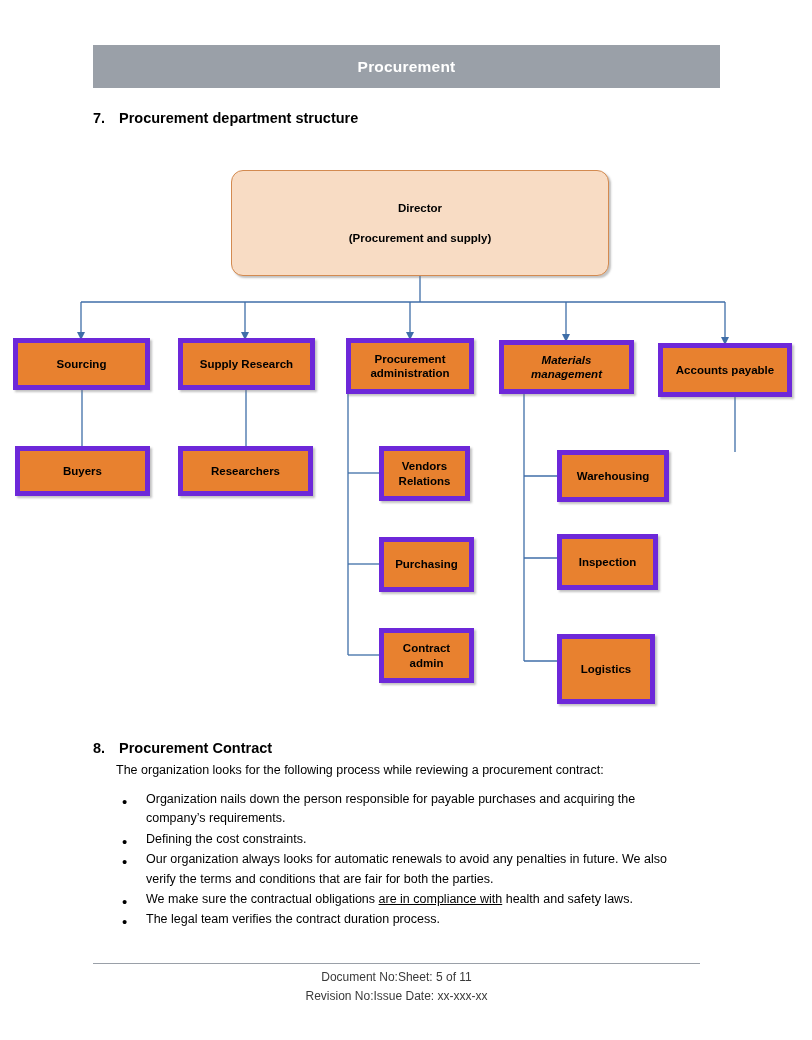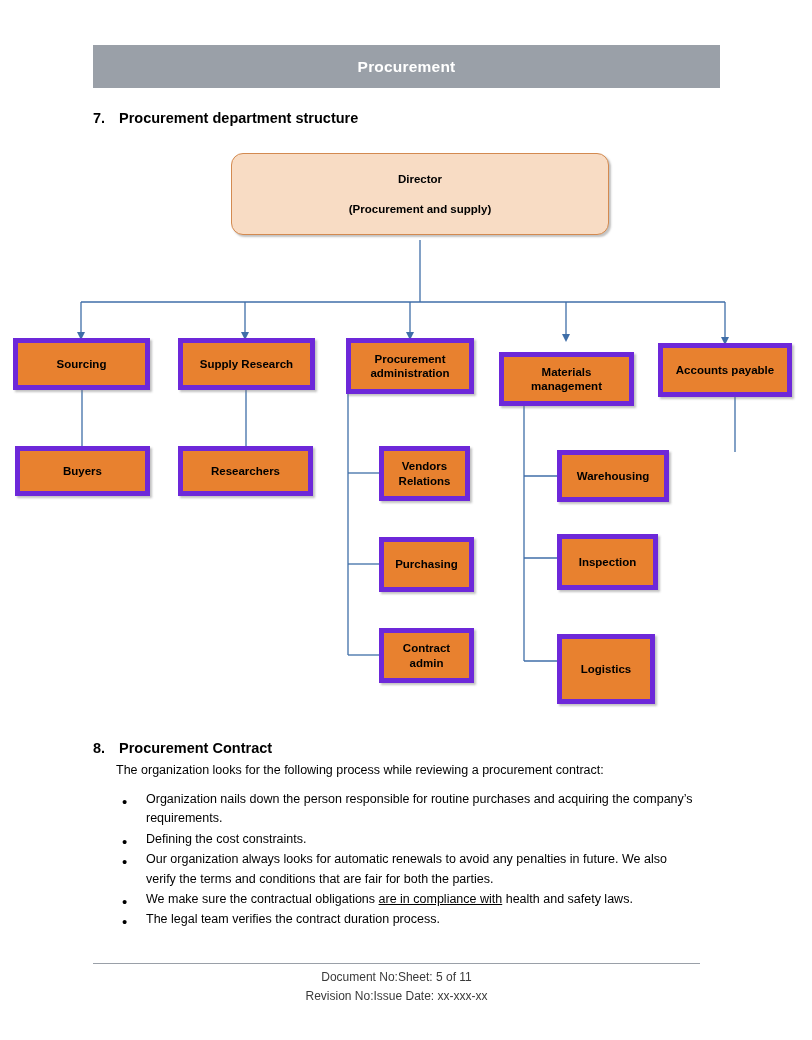--- a/index.html
+++ b/index.html
@@ -202,38 +202,38 @@
       <path d="M524,476 L558,476"></path>
       <path d="M524,558 L558,558"></path>
       <path d="M524,661 L558,661"></path>
 
       <path d="M735,397 L735,452"></path>
     </g>
   </svg>
 
   <div class="chart">
 
-    <div class="node director shadow" style="left:231px; top:153px; width:378px; height:82px;">
+    <div class="node director shadow" style="left:231px; top:170px; width:378px; height:106px;">
       <span class="line1">Director</span>
       <span>(Procurement and supply)</span>
     </div>
 
     <div class="node shadow" style="left:13px; top:338px; width:137px; height:52px;">
       <span>Sourcing</span>
     </div>
 
     <div class="node shadow" style="left:178px; top:338px; width:137px; height:52px;">
       <span>Supply Research</span>
     </div>
 
     <div class="node shadow" style="left:346px; top:338px; width:128px; height:56px;">
       <span>Procurement administration</span>
     </div>
 
-    <div class="node shadow" style="left:499px; top:352px; width:135px; height:54px;">
+    <div class="node shadow" style="left:499px; top:340px; width:135px; height:54px;font-style:italic;">
       <span>Materials management</span>
     </div>
 
     <div class="node shadow" style="left:658px; top:343px; width:134px; height:54px;">
       <span>Accounts payable</span>
     </div>
 
     <div class="node shadow" style="left:15px; top:446px; width:135px; height:50px;">
       <span>Buyers</span>
     </div>
@@ -270,21 +270,21 @@
   </div>
 
   <div class="section-heading" id="heading8">
     <span class="num">8.</span>
     <span>Procurement Contract</span>
   </div>
 
   <div class="intro-text">The organization looks for the following process while reviewing a procurement contract:</div>
 
   <ul class="bullets">
-    <li>Organization nails down the person responsible for routine purchases and acquiring the company’s requirements.</li>
+    <li>Organization nails down the person responsible for payable purchases and acquiring the company’s requirements.</li>
     <li>Defining the cost constraints.</li>
     <li>Our organization always looks for automatic renewals to avoid any penalties in future. We also verify the terms and conditions that are fair for both the parties.</li>
     <li>We make sure the contractual obligations <span class="underline-squiggle">are in compliance with</span> health and safety laws.</li>
     <li>The legal team verifies the contract duration process.</li>
   </ul>
 
   <div class="footer-rule"></div>
   <div class="footer">
     <div class="footer-row">
       <span>Document No:</span>

